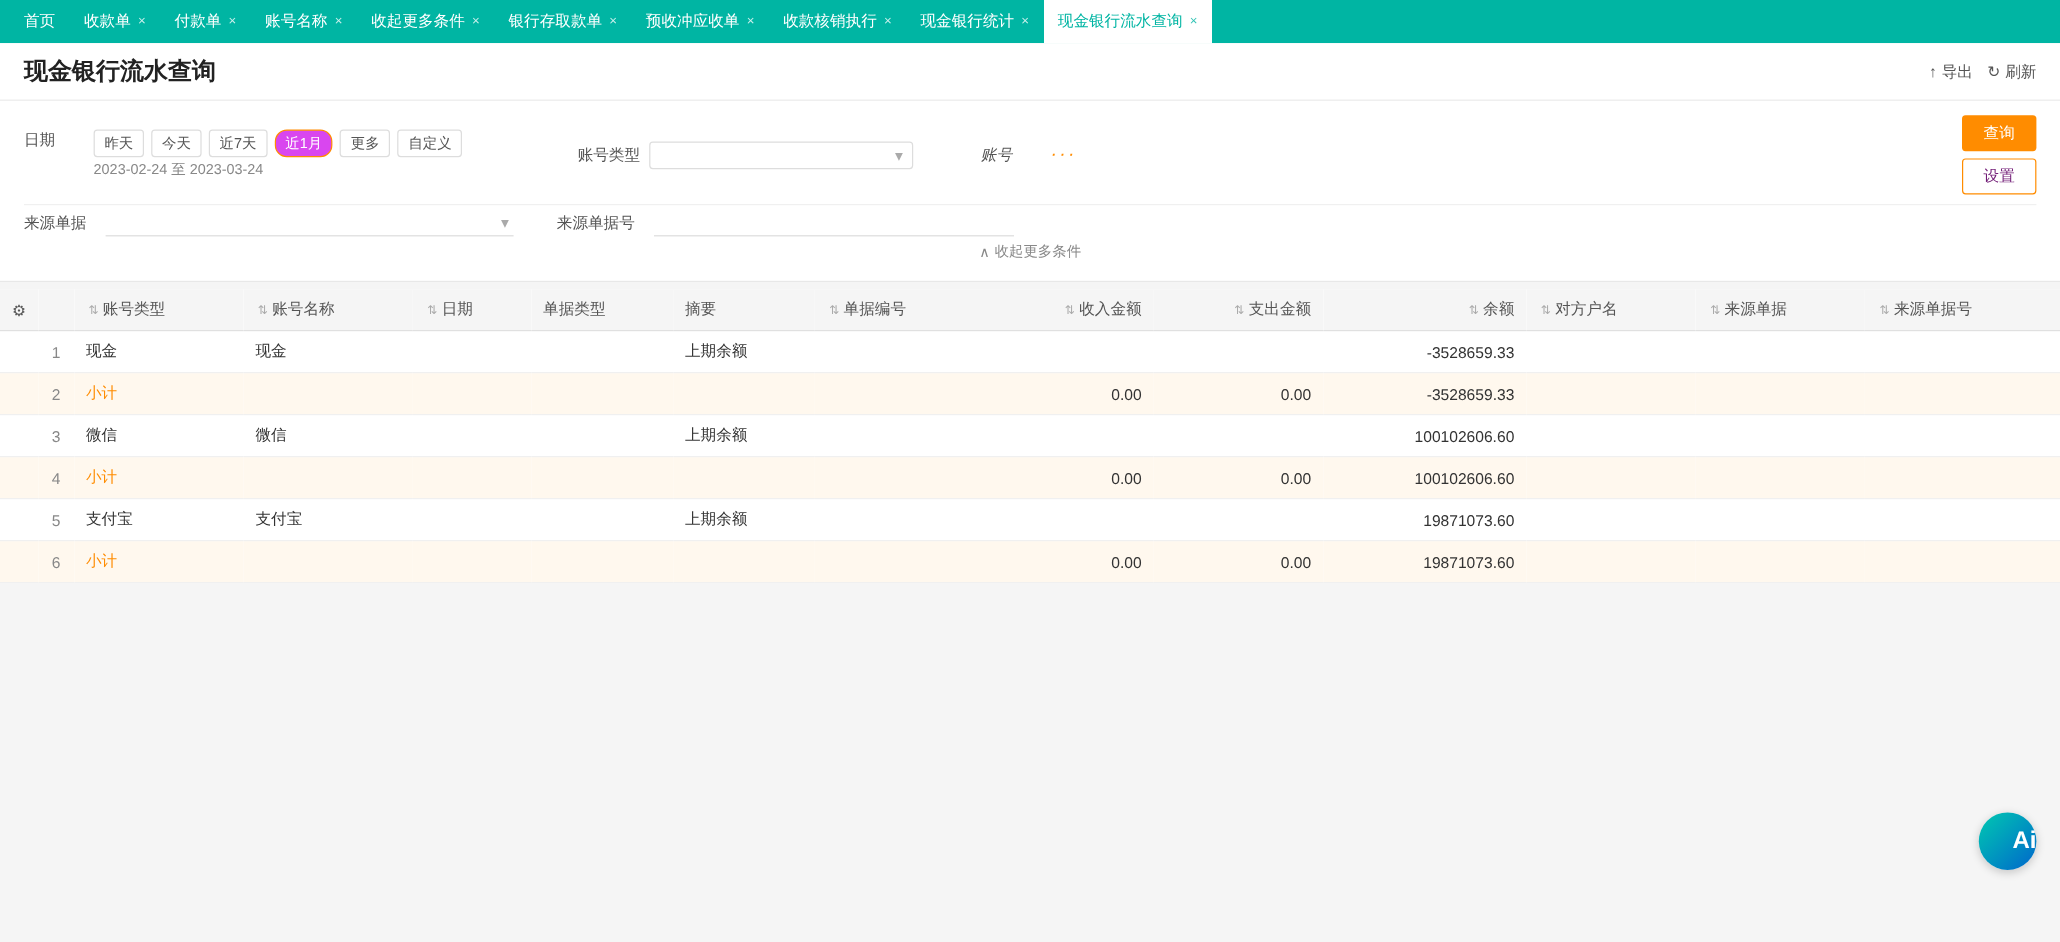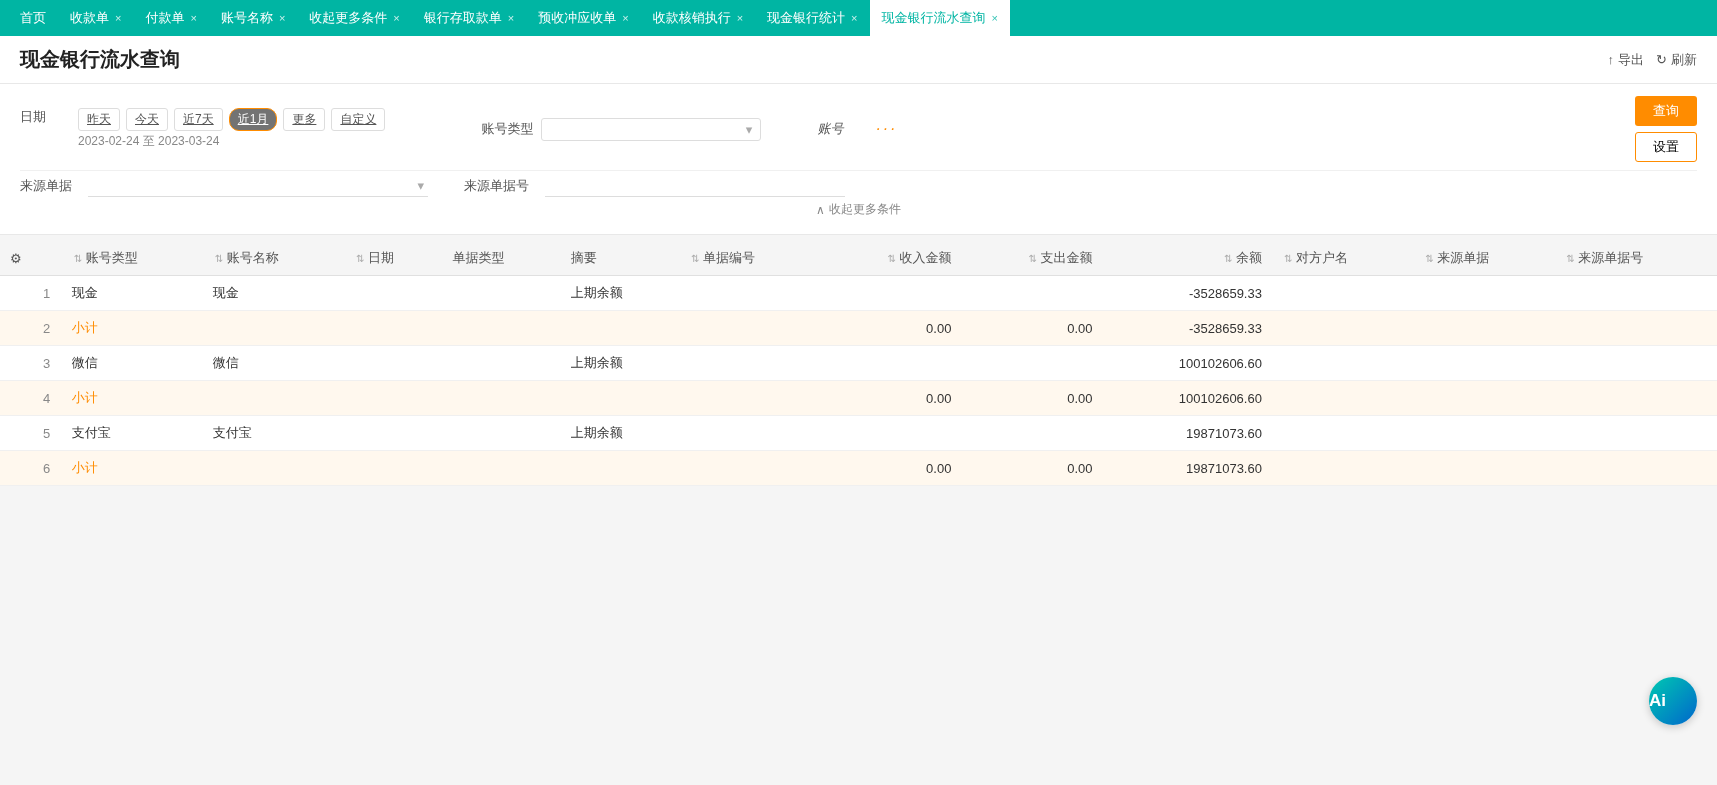--- a/index.html
+++ b/index.html
@@ -94,24 +94,23 @@
       gap: 6px;
     }
     .date-btn {
       padding: 2px 8px;
       border: 1px solid #ddd;
       border-radius: 3px;
       cursor: pointer;
       color: #555;
       font-size: 12px;
       background: #fff;
-      text-decoration: underline;
     }
     .date-btn.active {
-      background: #737373;
+      background: #d946ef;
       color: #fff;
       border-color: #ff8c00;
       border-radius: 10px;
     }
     .date-range {
       color: #888;
       font-size: 12px;
       margin-left: 0;
     }
     .filter-select {
@@ -142,21 +141,21 @@
       background: #ff8c00;
       color: #fff;
       border: none;
       border-radius: 3px;
       padding: 6px 18px;
       cursor: pointer;
       font-size: 13px;
     }
     .btn-setting {
       background: #fff;
-      color: #000000;
+      color: #701a75;
       border: 1px solid #ff8c00;
       border-radius: 3px;
       padding: 5px 16px;
       cursor: pointer;
       font-size: 13px;
     }
     .filter-actions {
       display: flex;
       flex-direction: column;
       gap: 6px;
@@ -260,22 +259,22 @@
       position: fixed;
       right: 20px;
       bottom: 60px;
       background: linear-gradient(135deg, #00c9b1, #0066cc);
       color: #fff;
       border-radius: 50%;
       width: 48px;
       height: 48px;
       display: flex;
       align-items: center;
-      justify-content: flex-start;
-      font-size: 17px;
+      justify-content: flex-end;
+      font-size: 20px;
       font-weight: bold;
       cursor: pointer;
       box-shadow: 0 2px 8px rgba(0,0,0,0.2);
     }
   </style>
 </head>
 <body>
 
 <div class="top-nav">
   <div class="nav-tab home">

